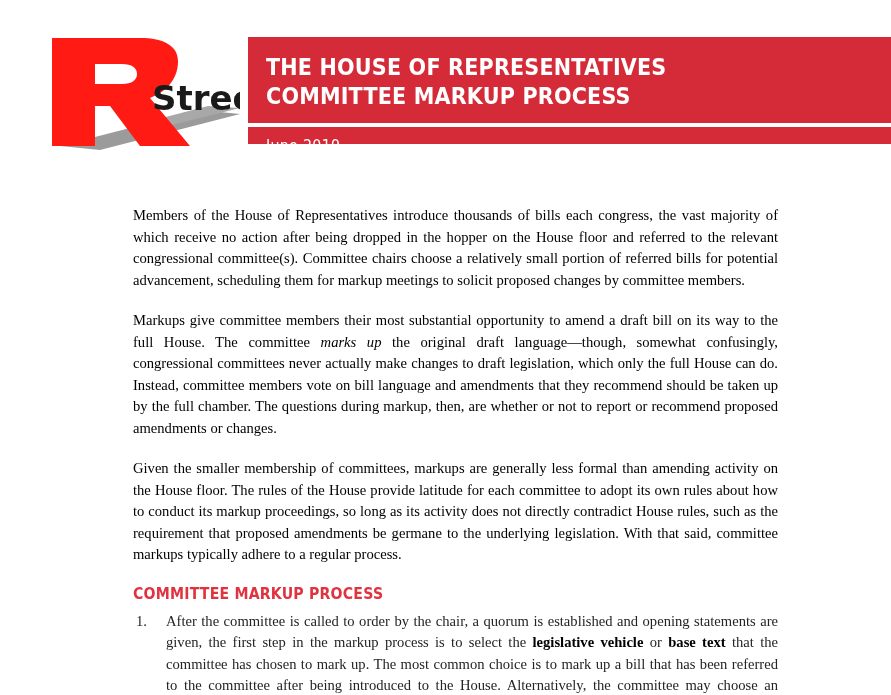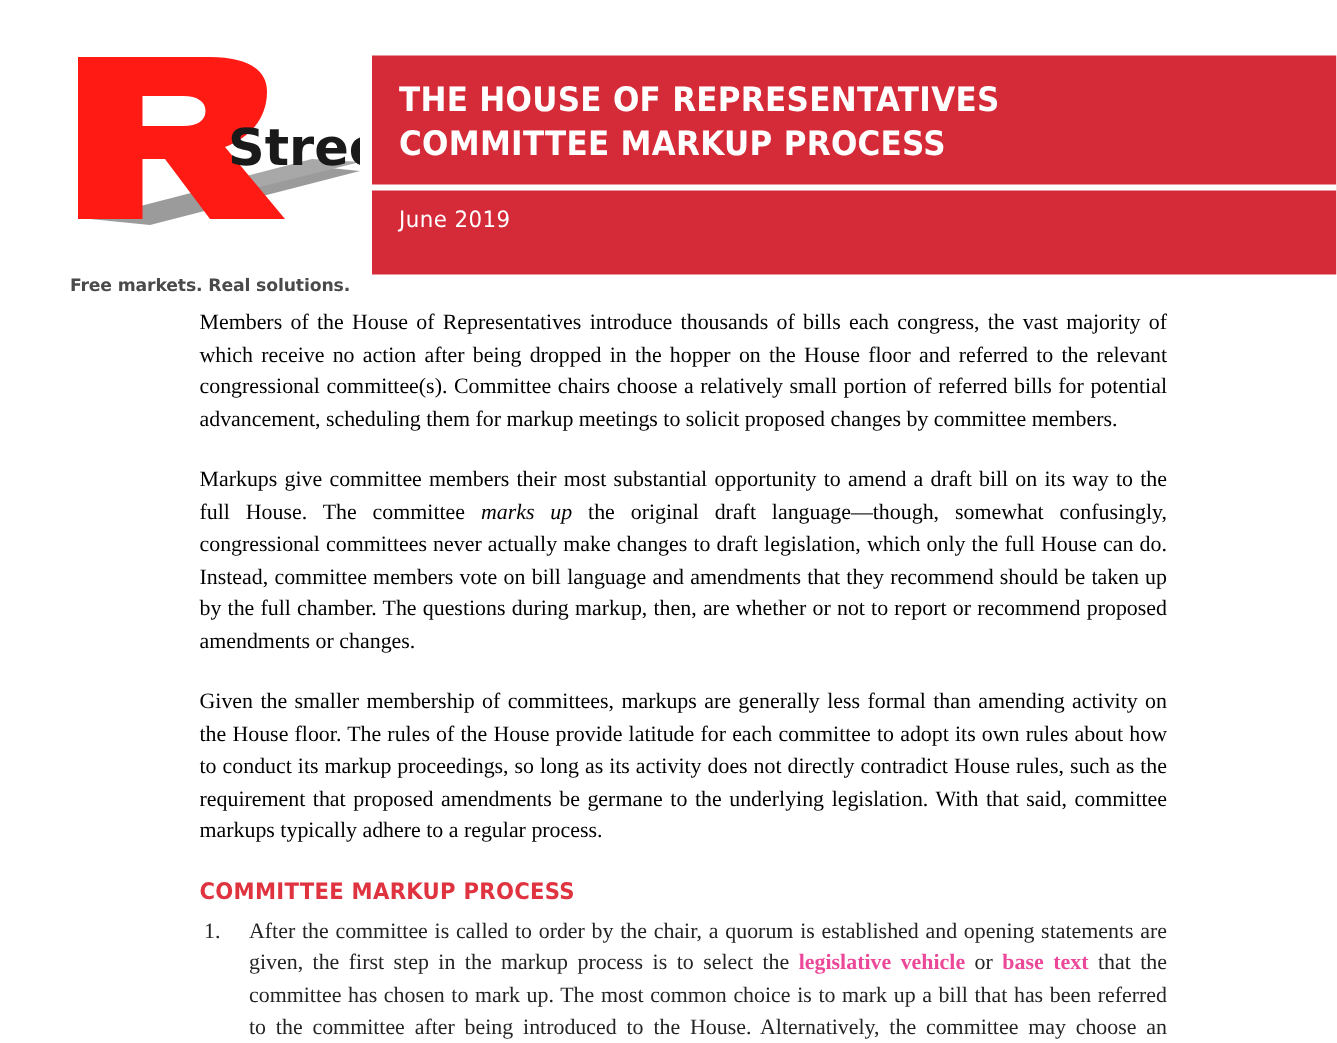--- a/index.html
+++ b/index.html
@@ -50,21 +50,21 @@
     letter-spacing: -0.1px;
     white-space: nowrap;
   }
 
   
   .header-banner {
     position: absolute;
     left: 248px;
     top: 37px;
     width: 643px;
-    height: 146px;
+    height: 107px;
     background: #d52b38;
   }
   .banner-title {
     position: absolute;
     left: 18px;
     top: 16px;
     right: 10px;
     font-family: "DejaVu Sans", sans-serif;
     font-weight: bold;
     font-size: 22.5px;
@@ -148,21 +148,21 @@
     position: absolute;
     left: 3px;
     top: 0;
     width: 20px;
     text-align: left;
     font-family: "Liberation Serif", serif;
     font-size: 14.6px;
     color: #242424;
   }
   .term {
-    color: #ec4899;
+    color: #000000;
     font-weight: bold;
   }
 </style>
 </head>
 <body>
 
 <div class="page-header">
 
   <div class="logo-block">
     <div class="logo-mark">
@@ -172,21 +172,20 @@
         <polygon points="95,97 168,78 200,80 120,100" fill="#a8a8a8"></polygon>
 
         <g>
           <path fill="#ff1a14" d="M12,10 L12,118 L55,118 L55,78 L70,78 L100,118 L150,118
                    L110,70 C128,63 138,50 138,33 C138,18 124,10 100,10 Z
                    M55,36 L82,36 C92,36 97,40 97,46 C97,52 92,56 82,56 L55,56 Z"></path>
         </g>
         <text x="112" y="82" font-family="DejaVu Sans, sans-serif" font-size="34" font-weight="600" fill="#1a1a1a">Street</text>
       </svg>
     </div>
-    <div class="logo-tagline">Free markets. Real solutions.</div>
   </div>
 
   <div class="header-banner">
     <div class="banner-title">
       <span class="line">THE HOUSE OF REPRESENTATIVES</span>
       <span class="line">COMMITTEE MARKUP PROCESS</span>
     </div>
     <div class="banner-divider"></div>
     <div class="banner-date">June 2019</div>
   </div>

